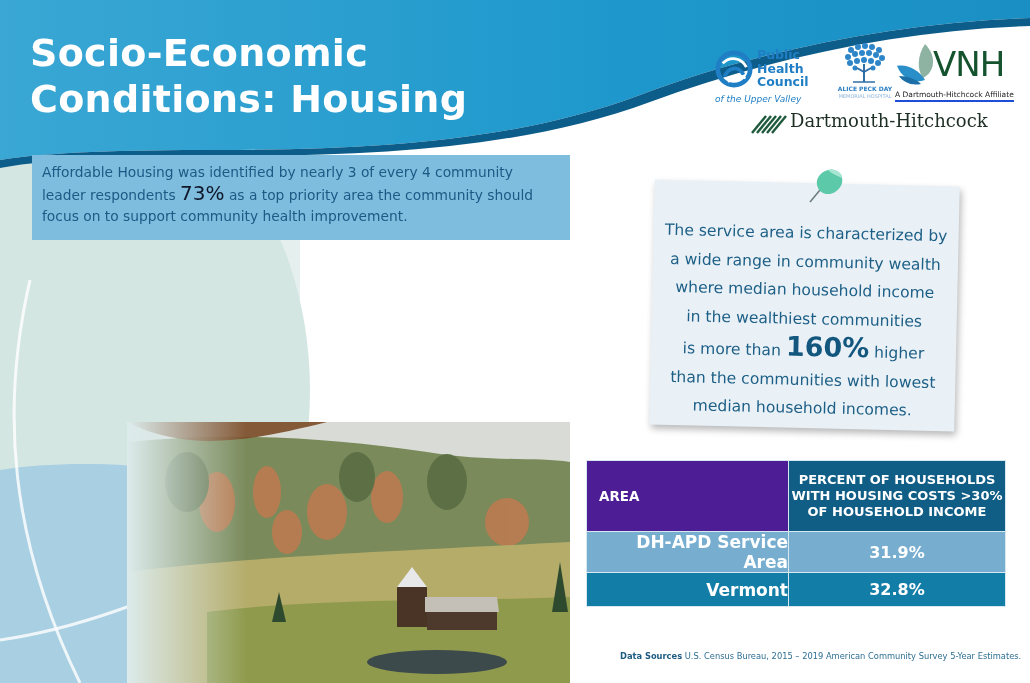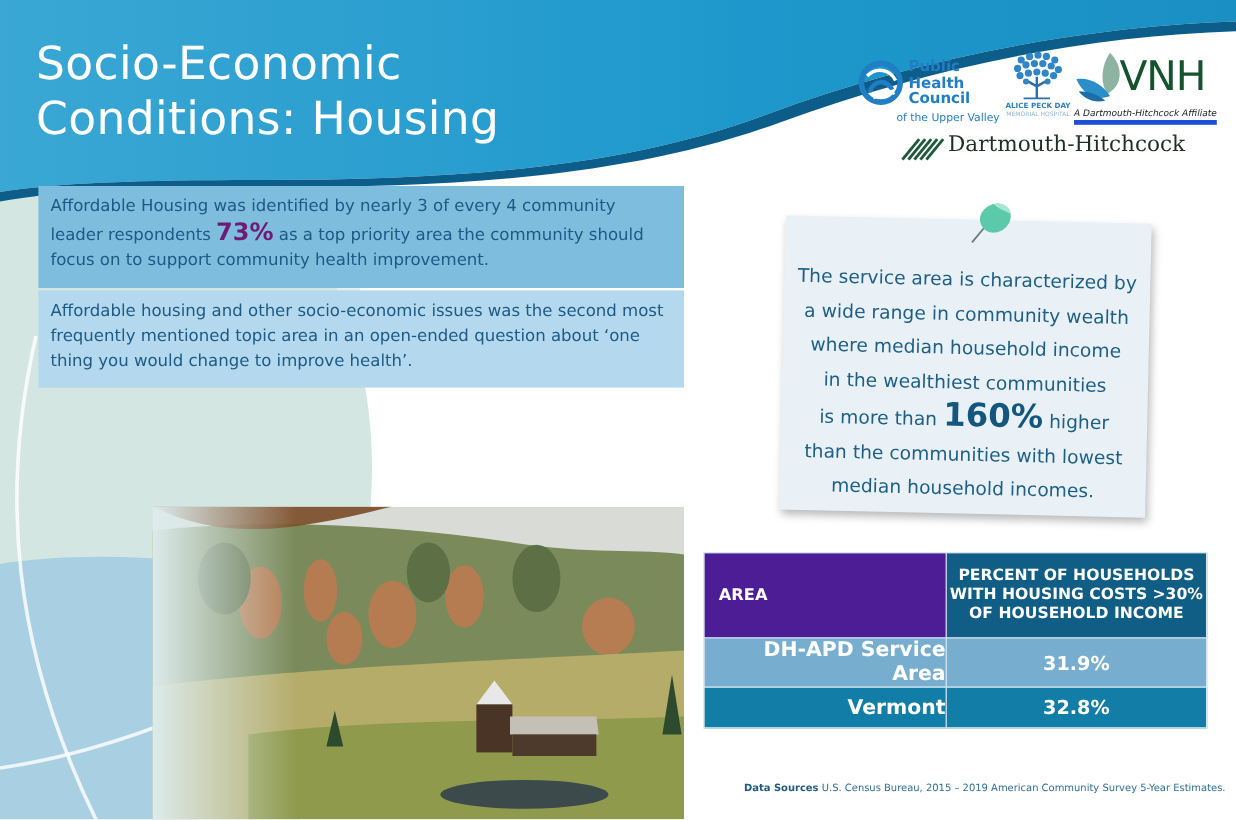--- a/index.html
+++ b/index.html
@@ -8,59 +8,59 @@
     background: #ffffff;
     font-family: "DejaVu Sans", sans-serif;
   }
   .page { position: absolute; inset: 0; overflow: hidden; }
 
   
   .header-wave { position: absolute; left: 0; top: 0; width: 1030px; height: 175px; z-index: 1; }
 
   .title {
     position: absolute; left: 30px; top: 30px; z-index: 3;
-    color: #ffffff; font-weight: normal; font-size: 38px; line-height: 46px;
+    color: #ffffff; font-weight: bold; font-size: 38px; line-height: 46px;
     letter-spacing: 0.3px;
   }
   .title div { white-space: nowrap; }
 
   
   .logos { position: absolute; left: 710px; top: 40px; width: 310px; height: 100px; z-index: 3; }
   .logo-phc { position: absolute; left: 5px; top: 8px; width: 110px; height: 60px; }
   .phc-mark { position: absolute; left: 0; top: 2px; width: 38px; height: 38px; }
   .phc-text { position: absolute; left: 42px; top: 0; color: #1f7ec4; font-weight: bold; font-size: 12.5px; line-height: 13.5px; }
-  .phc-sub { position: absolute; left: 0; top: 46px; color: #1f7ec4; font-size: 9px; white-space: nowrap; margin-left: 32px; }
+  .phc-sub { position: absolute; left: 0; top: 46px; color: #1f7ec4; font-style: italic; font-size: 9px; white-space: nowrap; }
 
   .logo-apd { position: absolute; left: 125px; top: 2px; width: 60px; height: 68px; }
   .apd-tree { position: absolute; left: 6px; top: 0; width: 46px; height: 42px; }
   .apd-name { position: absolute; left: 0; top: 43px; width: 60px; text-align: center; color: #2b7fc4; font-size: 6px; font-weight: bold; white-space: nowrap; }
   .apd-sub { position: absolute; left: 0; top: 51px; width: 60px; text-align: center; color: #8fb4d8; font-size: 5px; white-space: nowrap; }
 
   .logo-vnh { position: absolute; left: 185px; top: 2px; width: 115px; height: 66px; }
   .vnh-leaf { position: absolute; left: 0; top: 0; width: 45px; height: 45px; }
   .vnh-text { position: absolute; left: 38px; top: 4px; color: #14532d; font-size: 34px; line-height: 36px; letter-spacing: -1px; }
-  .vnh-tag { position: absolute; left: 0; top: 48px; color: #222; font-size: 7.5px; font-style: italic; white-space: nowrap; border-bottom: 4px solid #1d4ed8; padding-bottom: 1px; }
+  .vnh-tag { position: absolute; left: 0; top: 48px; color: #222; font-size: 7.5px; white-space: nowrap; border-bottom: 2px solid #1d4ed8; padding-bottom: 1px; }
 
   .logo-dh { position: absolute; left: 40px; top: 70px; width: 240px; height: 26px; }
   .dh-mark { position: absolute; left: 0; top: 2px; width: 38px; height: 22px; }
   .dh-text { position: absolute; left: 40px; top: 0; font-family: "DejaVu Serif", serif; font-size: 18px; color: #1e2f25; white-space: nowrap; }
 
   
   .left-deco { position: absolute; left: 0; top: 160px; width: 600px; height: 523px; z-index: 0; }
 
   
   .info-box {
     position: absolute; left: 32px; width: 538px; z-index: 3;
     color: #1d5a85; font-size: 13.8px; line-height: 21px;
     padding: 7px 10px 9px 10px; box-sizing: border-box;
   }
   .box1 { top: 155px; height: 85px; background: #7fbddf; }
   .box2 { top: 242px; height: 81px; background: #b4d9ee; }
   .box3 { top: 325px; height: 79px; background: #7fbddf; }
-  .big { color: #701a75; font-weight: bold; font-size: 20px; }
+  .big { color: #0f172a; font-weight: normal; font-size: 20px; }
 
   
   .photo { position: absolute; left: 127px; top: 422px; width: 443px; height: 261px; z-index: 2; overflow: hidden; }
   .photo-fade { position: absolute; left: 0; top: 0; width: 120px; height: 100%; background: linear-gradient(to right, rgba(220,235,235,1), rgba(220,235,235,0)); }
 
   
   .note {
     position: absolute; left: 652px; top: 183px; width: 305px; height: 245px; z-index: 3;
     background: #e9f1f7; transform: rotate(1.3deg);
     box-shadow: 2px 4px 7px rgba(0,0,0,0.28);
@@ -180,23 +180,20 @@
     <rect x="0" y="0" width="600" height="523" fill="#ffffff"></rect>
     <path d="M0,0 L300,0 L300,260 L0,260 Z" fill="#e4efee"></path>
     <ellipse cx="40" cy="230" rx="270" ry="330" fill="#d4e6e2"></ellipse>
     <path d="M0,310 C60,300 180,300 250,330 L250,523 L0,523 Z" fill="#a9cfe2"></path>
     <path d="M30,120 C0,250 10,380 80,523" fill="none" stroke="#ffffff" stroke-width="3" opacity="0.8"></path>
     <path d="M0,480 C70,470 160,440 230,400" fill="none" stroke="#ffffff" stroke-width="3" opacity="0.8"></path>
   </svg>
 
   <div class="info-box box1">
     <span>Affordable Housing was identified by nearly 3 of every 4 community leader respondents </span><span class="big">73%</span><span> as a top priority area the community should focus on to support community health improvement.</span>
-  </div>
-  <div class="info-box box2">
-    <span>Affordable housing and other socio-economic issues was the second most frequently mentioned topic area in an open-ended question about ‘one thing you would change to improve health’.</span>
   </div>
 
   <div class="photo">
     <svg width="443" height="261" viewBox="0 0 443 261">
       <rect x="0" y="0" width="443" height="261" fill="#d9dcd6"></rect>
       <path d="M0,20 C100,10 200,15 300,30 C360,40 410,35 443,40 L443,150 L0,150 Z" fill="#7a8a5a"></path>
       <g fill="#c07a50" opacity="0.85">
         <ellipse cx="90" cy="80" rx="18" ry="30"></ellipse>
           <ellipse cx="140" cy="70" rx="14" ry="26"></ellipse>
           <ellipse cx="200" cy="90" rx="20" ry="28"></ellipse>

